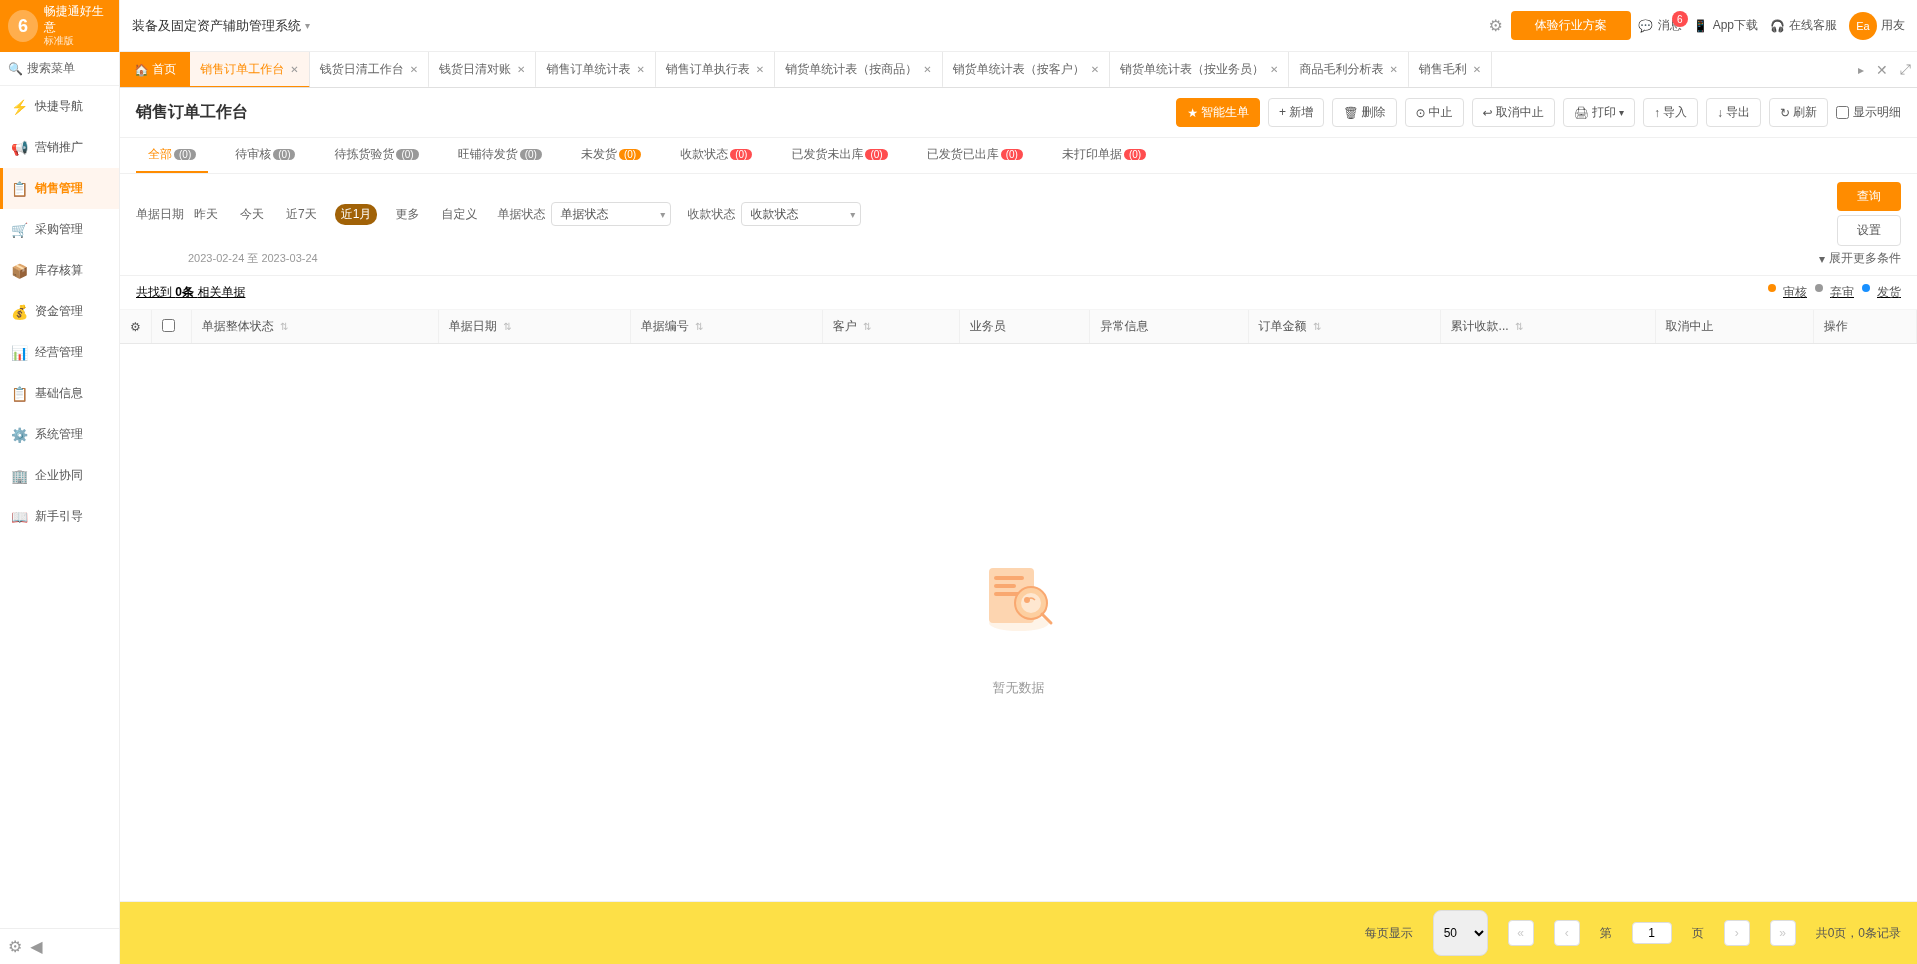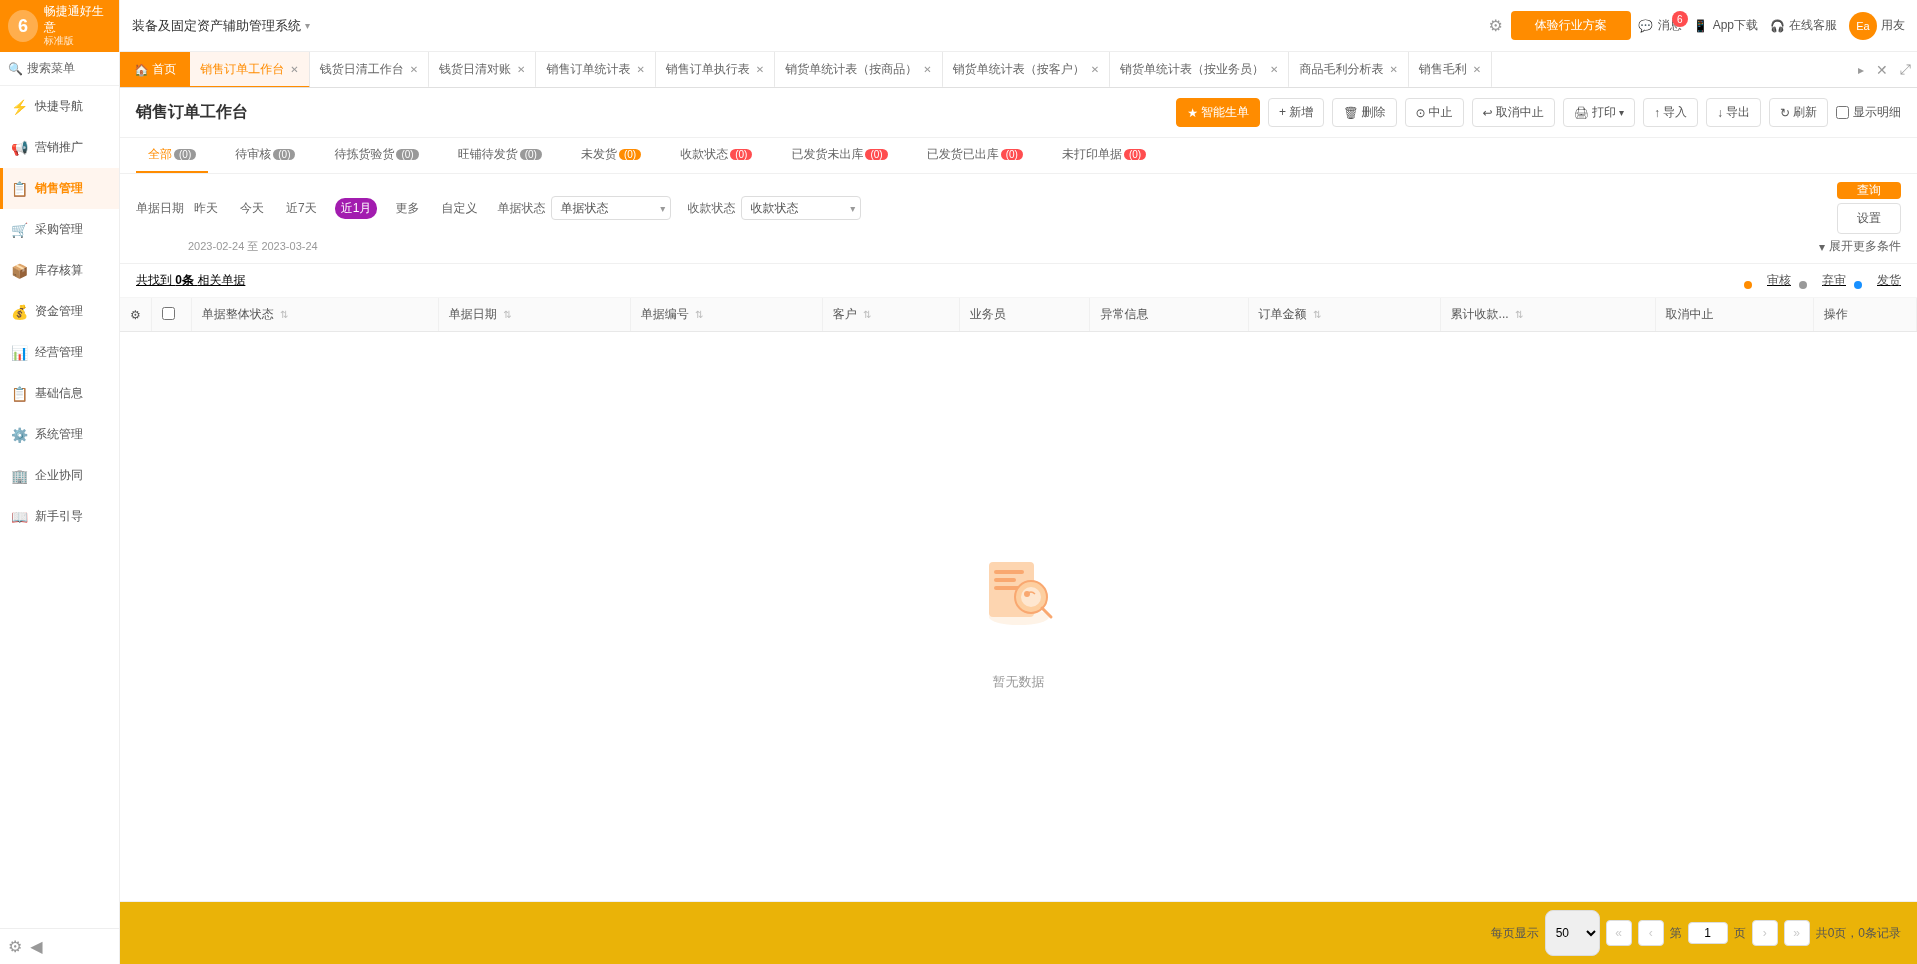--- a/index.html
+++ b/index.html
@@ -51,61 +51,61 @@
     .action-btn.primary { background: #ff8c00; color: white; border-color: #ff8c00; }
     .checkbox-label { display: flex; align-items: center; gap: 4px; cursor: pointer; font-size: 12px; color: #555; }
 
     
     .filter-bar { background: #fff; padding: 8px 16px; border-bottom: 1px solid #f0f0f0; }
     .filter-row { display: flex; align-items: center; gap: 16px; flex-wrap: wrap; }
     .filter-item { display: flex; align-items: center; gap: 6px; font-size: 12px; }
     .filter-label { color: #666; white-space: nowrap; }
     .filter-date-group { display: flex; align-items: center; gap: 14px; }
     .filter-date-opt { color: #666; cursor: pointer; padding: 2px 4px; border-radius: 2px; }
-    .filter-date-opt.active { background: #a21caf; color: white; border-radius: 10px; padding: 2px 6px; }
+    .filter-date-opt.active { background: #a16207; color: white; border-radius: 10px; padding: 2px 6px; }
     .filter-select { border: 1px solid #ddd; border-radius: 4px; padding: 4px 24px 4px 8px; font-size: 12px; color: #555; background: #fff; cursor: pointer; min-width: 120px; appearance: none; }
     .filter-select-wrap { position: relative; }
     .filter-select-wrap::after { content: '▾'; position: absolute; right: 6px; top: 50%; transform: translateY(-50%); color: #999; pointer-events: none; font-size: 10px; }
     .filter-expand { display: flex; align-items: center; gap: 4px; cursor: pointer; color: #666; font-size: 12px; margin-left: auto; }
-    .query-btn { background: #ff8c00; color: white; border: none; border-radius: 4px; padding: 0 20px; font-size: 12px; cursor: pointer; }
+    .query-btn { background: #ff8c00; color: white; border: none; border-radius: 4px; padding: 6px 20px; font-size: 12px; cursor: pointer; }
     .settings-btn { border: 1px solid #e0e0e0; border-radius: 4px; padding: 6px 14px; font-size: 12px; cursor: pointer; background: #fff; color: #555; }
     .filter-actions-col { display: flex; flex-direction: column; gap: 4px; margin-left: auto; }
 
     
     .subtabs { background: #fff; padding: 0 16px; border-bottom: 1px solid #f0f0f0; display: flex; gap: 15px; }
     .subtab { padding: 8px 12px; font-size: 12px; cursor: pointer; color: #666; border-bottom: 2px solid transparent; white-space: nowrap; }
     .subtab.active { color: #ff8c00; border-bottom-color: #ff8c00; font-weight: 500; }
     .subtab-badge { display: inline-block; background: #ff8c00; color: white; border-radius: 8px; padding: 0 5px; font-size: 10px; margin-left: 2px; }
     .subtab-badge.red { background: #ff4d4f; }
     .subtab-badge.zero { background: #999; }
 
     
     .table-area { background: #fff; margin: 0; flex: 1; display: flex; flex-direction: column; }
     .table-info-bar { padding: 8px 16px; display: flex; align-items: center; justify-content: space-between; border-bottom: 1px solid #f5f5f5; text-decoration: underline; }
     .table-batch-actions { display: flex; align-items: center; gap: 8px; }
-    .batch-btn { display: flex; align-items: flex-end; gap: 15px; font-size: 12px; cursor: pointer; color: #555; }
+    .batch-btn { display: flex; align-items: flex-start; gap: 7px; font-size: 12px; cursor: pointer; color: #555; }
     .batch-btn .dot { width: 8px; height: 8px; border-radius: 50%; display: inline-block; }
     .dot-orange { background: #ff8c00; }
     .dot-gray { background: #999; }
     .dot-blue { background: #1890ff; }
 
     
     .data-table { width: 100%; border-collapse: collapse; font-size: 12px; }
     .data-table th { background: #fafafa; border-bottom: 1px solid #e8e8e8; border-right: 1px solid #f0f0f0; padding: 8px 10px; color: #555; font-weight: 500; white-space: nowrap; text-align: left; }
     .data-table th .sort-icon { color: #bbb; font-size: 10px; margin-left: 3px; }
     .table-checkbox-col { width: 40px; text-align: center; }
     .table-settings-col { width: 30px; text-align: center; }
 
     
     .empty-state { flex: 1; display: flex; flex-direction: column; align-items: center; justify-content: center; padding: 60px; }
     .empty-icon { font-size: 80px; color: #ffd0a0; margin-bottom: 12px; }
     .empty-text { color: #999; font-size: 13px; }
 
     
-    .pagination-bar { background: #eab308; border-top: 1px solid #f0f0f0; padding: 8px 16px; display: flex; align-items: center; justify-content: flex-end; gap: 6px; font-size: 12px; color: #555; }
+    .pagination-bar { background: #fde047; border-top: 1px solid #f0f0f0; padding: 8px 16px; display: flex; align-items: center; justify-content: flex-end; gap: 20px; font-size: 12px; color: #555; }
     .pagination-select { border: 1px solid #ddd; border-radius: 8px; padding: 14px 6px; font-size: 12px; }
     .page-btn { width: 26px; height: 26px; border: 1px solid #ddd; border-radius: 4px; display: flex; align-items: center; justify-content: center; cursor: pointer; background: #fff; color: #555; }
     .page-btn.disabled { color: #ccc; cursor: not-allowed; }
     .page-input { width: 40px; border: 1px solid #ddd; border-radius: 4px; padding: 3px 6px; text-align: center; font-size: 12px; }
 
     
     .table-scroll { overflow-x: auto; overflow-y: hidden; }
     ::-webkit-scrollbar { height: 8px; width: 6px; }
     ::-webkit-scrollbar-thumb { background: #ccc; border-radius: 4px; }
   </style>

